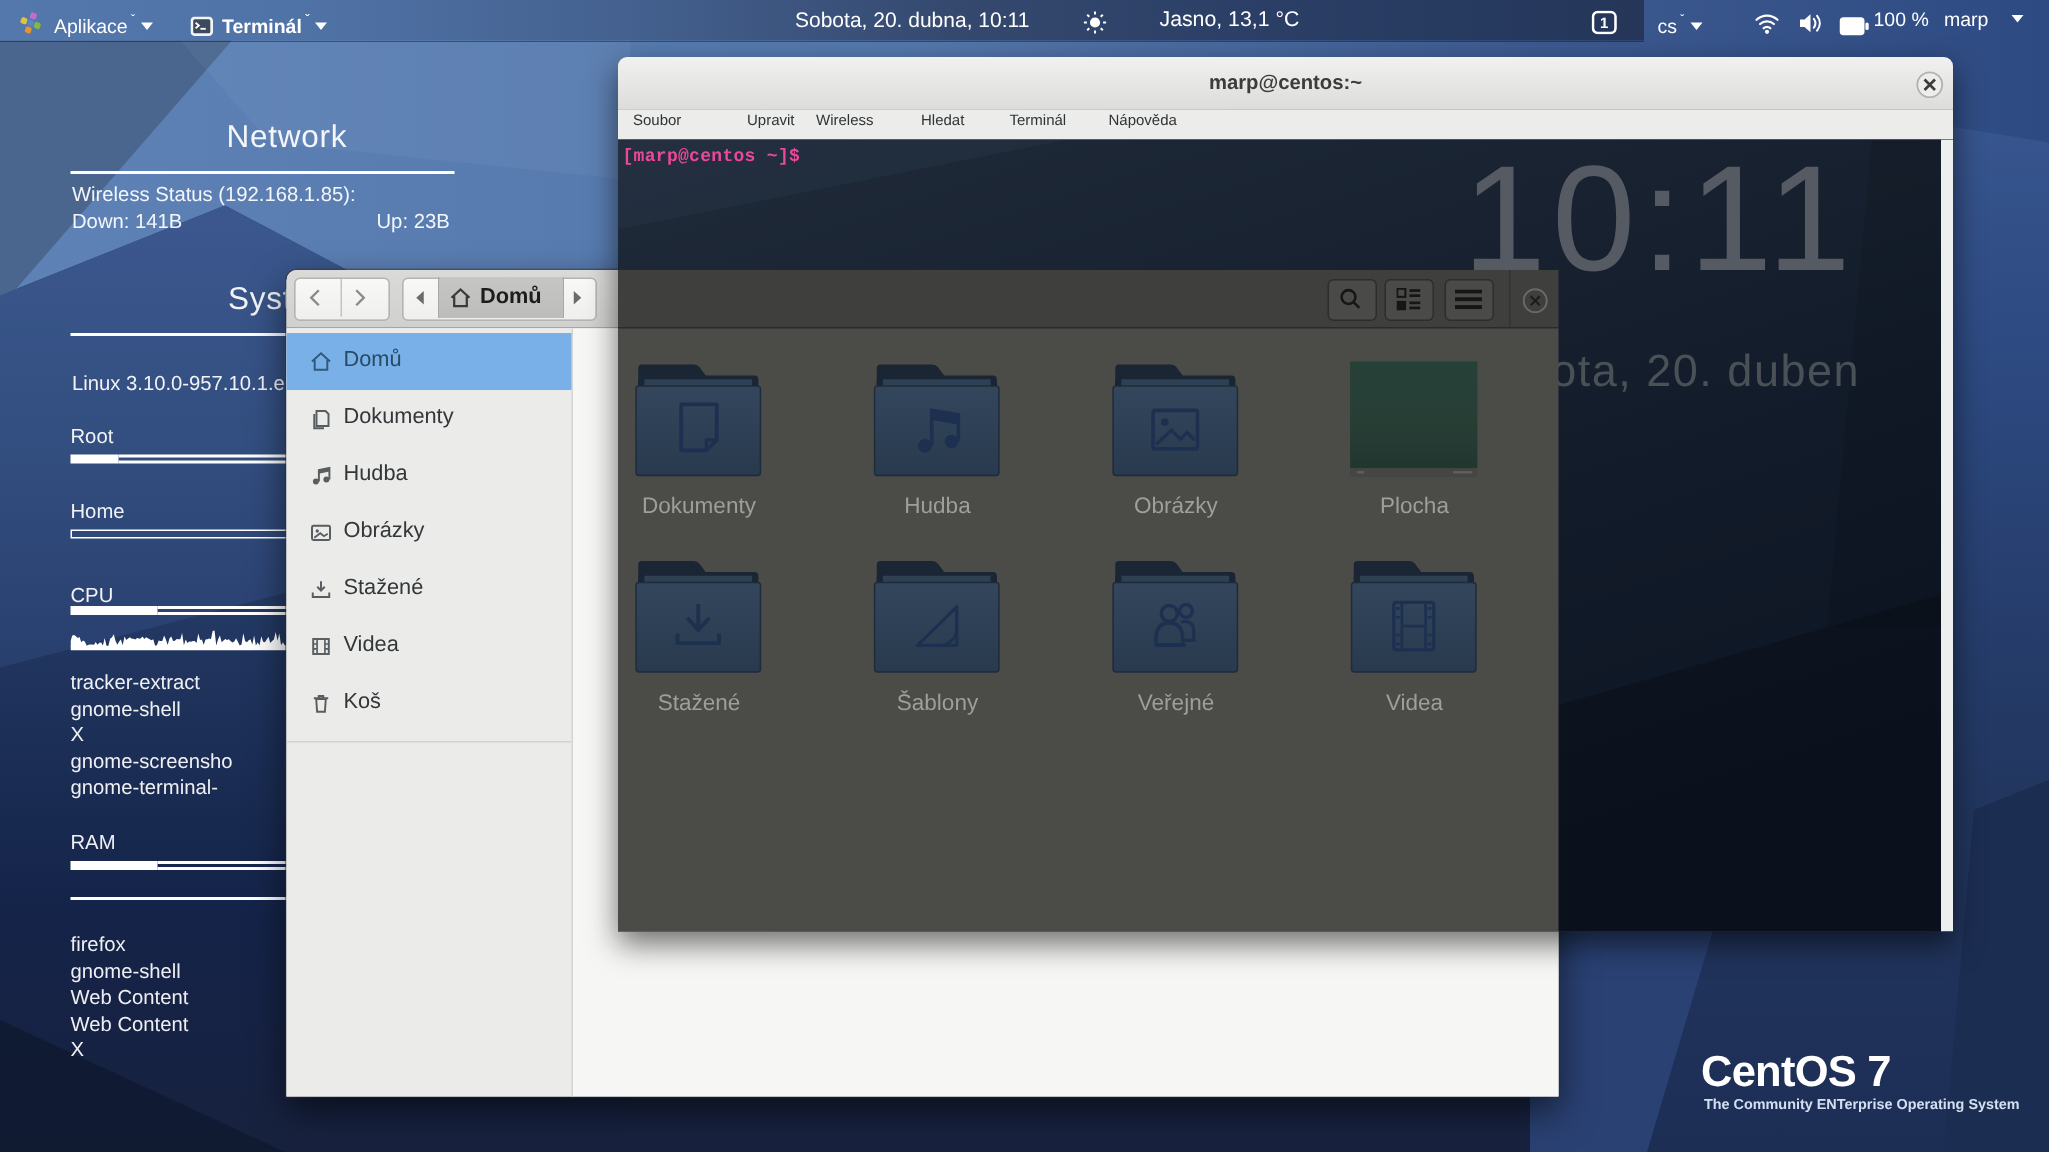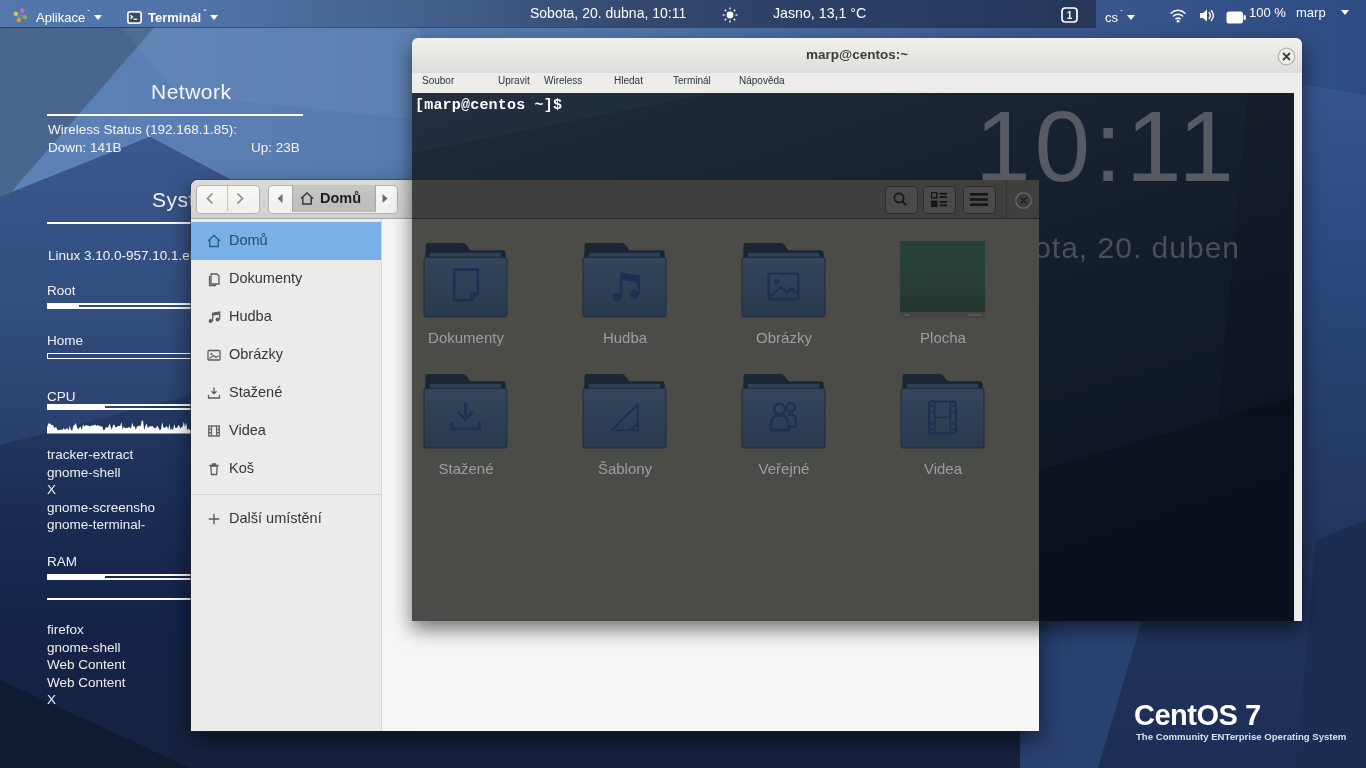--- a/index.html
+++ b/index.html
@@ -37,21 +37,21 @@
 #tmenu span{position:absolute;top:2px;}
 #tbody{position:absolute;left:0;top:55px;width:890px;height:528px;overflow:hidden;background:#141d2c;}
 #tscroll{position:absolute;right:0;top:0;width:8px;height:528px;background:#edefee;}
 
 #shTool{position:absolute;left:0;top:87px;width:627px;height:38px;background:#3f3f3d;border-bottom:1px solid #2b2b29;}
 #shBody{position:absolute;left:0;top:126px;width:627px;height:402px;background:#4b4b48;}
 .shbtn{position:absolute;top:6px;width:31px;height:26px;background:#4a4a48;border:1px solid #2d2d2b;border-radius:4px;}
 .ficon{position:absolute;width:87px;height:78px;}
 .flabel{position:absolute;width:140px;text-align:center;font-size:15px;color:#9e9e9c;}
 .prompt{position:absolute;left:3px;top:4px;font-family:"Liberation Mono",monospace;font-weight:bold;
-font-size:15px;color:#ffffff;letter-spacing:.2px;}
+font-size:12px;color:#ec4899;letter-spacing:.2px;}
 #bigclock{position:absolute;left:563px;top:-4px;width:690px;font-size:100px;color:#565a62;letter-spacing:4px;}
 #bigdate{position:absolute;left:68px;top:138px;width:760px;font-size:30px;color:#495056;text-align:right;letter-spacing:1px;}
 </style></head>
 <body>
 <div id="scr">
 
 <svg class="abs" width="1366" height="768" viewBox="0 0 1366 768">
  <defs>
   <linearGradient id="gbase" x1="0" y1="0" x2="0" y2="1">
    <stop offset="0" stop-color="#2c4578"></stop>
@@ -211,26 +211,20 @@
    <span class="lbl">Videa</span>
         </div>
   <div class="srow" style="top:231px;">
    <svg width="16" height="16" viewBox="0 0 16 16">
             <path d="M4.8 5 H11.2 L10.6 13.5 H5.4 Z" stroke="#585d62" stroke-width="1.3" fill="none"></path>
             <path d="M3.2 4.5 H12.8 M6.5 4.3 V3 H9.5 V4.3" stroke="#585d62" stroke-width="1.3" fill="none"></path>
           </svg>
    <span class="lbl">Koš</span>
         </div>
   <div class="abs" style="left:0px;top:275px;width:190px;height:1px;background:#d2d2d0;"></div>
-  <div class="srow" style="top:281px;">
-   <svg width="16" height="16" viewBox="0 0 16 16">
-            <path d="M8 2.8 V13.2 M2.8 8 H13.2" stroke="#585d62" stroke-width="1.4" fill="none"></path>
-          </svg>
-   <span class="lbl">Další umístění</span>
-        </div>
  </div>
  <div id="fmcontent" class="abs" style="left:191px;top:39px;width:657px;height:512px;background:#f6f6f5;"></div>
 </div>
 
 <svg width="0" height="0" style="position:absolute">
       <defs>
 <linearGradient id="fg" x1="0" y1="0" x2="0" y2="1">
           <stop offset="0" stop-color="#33465c"></stop>
           <stop offset="1" stop-color="#293a4e"></stop>
         </linearGradient>

